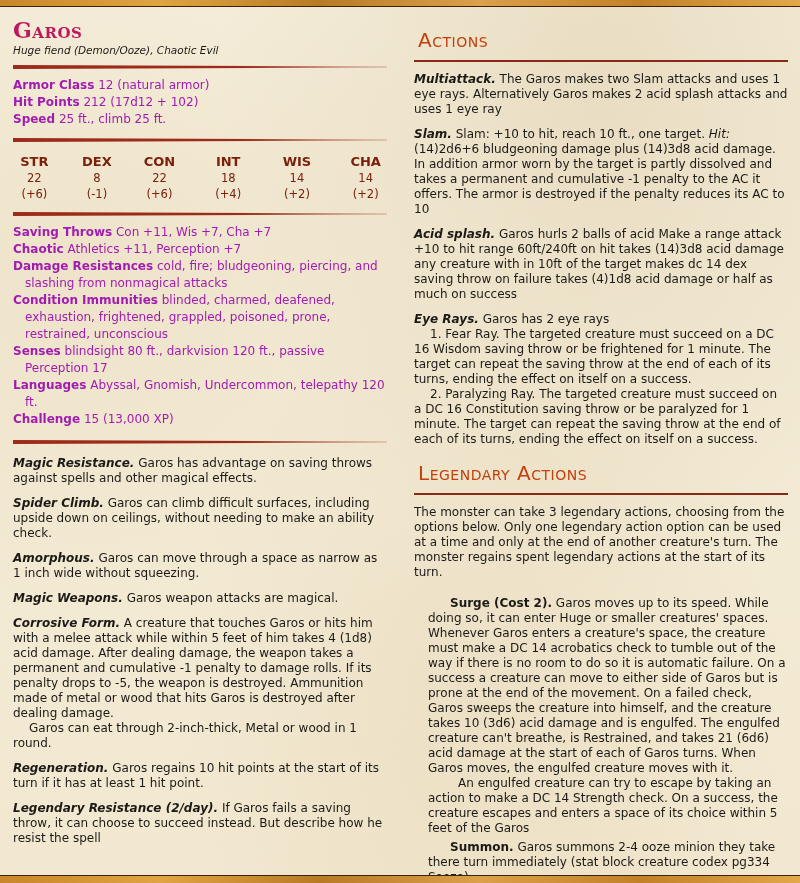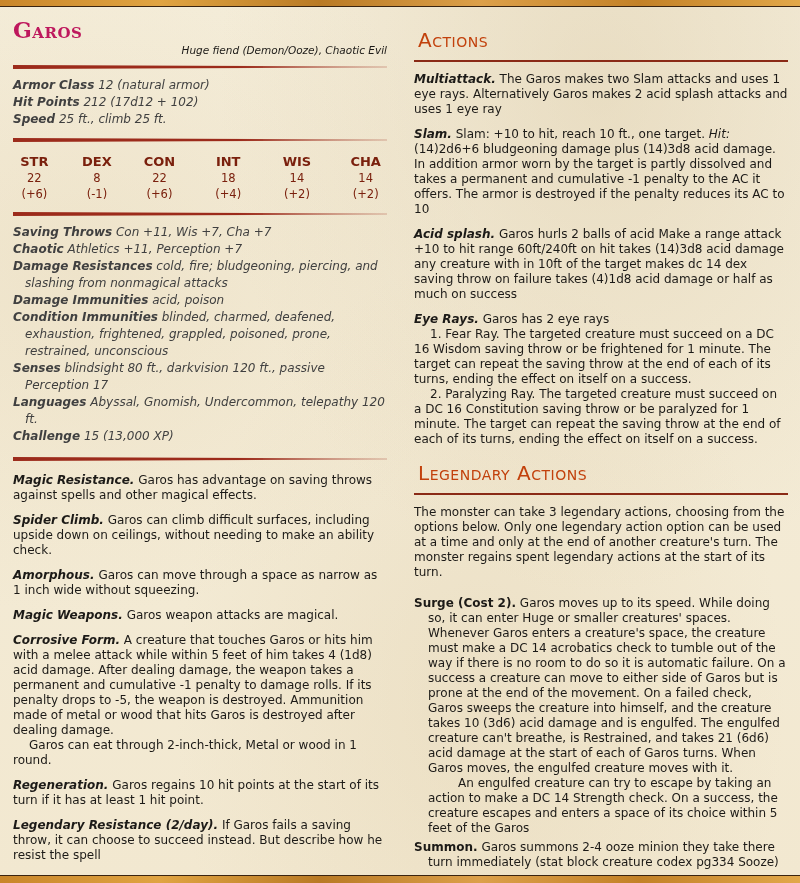--- a/index.html
+++ b/index.html
@@ -24,50 +24,50 @@
 
   .col { position: absolute; top: 6px; }
   .col-left { left: 13px; width: 374px; }
   .col-right { left: 414px; width: 374px; }
 
   .name {
     font-family: "DejaVu Serif", serif; font-weight: bold;
     color: #be185d; font-size: 22px; font-variant: small-caps;
     margin-top: 12px; line-height: 24px; letter-spacing: 0.5px;
   }
-  .subtitle { font-style: italic; font-size: 10.5px; margin-top: 1px; line-height: 14px; text-align: right; }
+  .subtitle { font-style: italic; font-size: 10.5px; margin-top: 1px; line-height: 14px; }
 
   .taper {
     height: 4px; margin: 8px 0 8px 0;
     background: linear-gradient(90deg, #9c2b1b 0%, #9c2b1b 60%, rgba(156,43,27,0.35) 100%);
     clip-path: polygon(0 0, 100% 40%, 100% 60%, 0 100%);
   }
 
-  .prop { color: #404040; font-size: 12px; line-height: 17px; font-style: italic; }
+  .prop { color: #a21caf; font-size: 12px; line-height: 17px; }
   .prop b { font-weight: bold; }
   .prop.hang { padding-left: 12px; text-indent: -12px; }
 
   .abilities { display: flex; justify-content: space-around; text-align: center; color: #7a200d; padding: 4px 0 2px 0; gap: 26px; }
   .ability .lbl { font-weight: bold; font-size: 13px; line-height: 16px; }
   .ability .val { font-size: 11.5px; line-height: 16px; }
 
   .trait { font-size: 12px; line-height: 15px; margin-bottom: 10px; }
   .trait .tname { font-weight: bold; font-style: italic; }
   .trait .indent { display: block; text-indent: 16px; }
   .trait .hit { font-style: italic; }
 
   .section-title {
     font-family: "DejaVu Sans", sans-serif; color: #c2410c;
     font-variant: small-caps; font-size: 20px; line-height: 24px;
     margin-top: 22px; padding-left: 4px; letter-spacing: 0.5px;
   }
   .section-rule { height: 2px; background: #8a2a16; margin: 8px 0 10px 0; }
 
   .leg { font-size: 12px; line-height: 15px; margin-bottom: 4px; padding-left: 14px; text-indent: -14px; }
-  .leg .tname { font-weight: bold; }
+  .leg .tname { font-weight: bold; margin-left: 36px; }
   .leg .indent { display: block; text-indent: 30px; }
 </style>
 </head>
 <body>
 
 <div class="border-bar border-top"></div>
 
 <div class="col col-left">
   <div class="name">Garos</div>
   <div class="subtitle">Huge fiend (Demon/Ooze), Chaotic Evil</div>
@@ -102,21 +102,20 @@
     <div class="ability">
         <div class="lbl">CHA</div>
         <div class="val">14 (+2)</div>
       </div>
   </div>
   <div class="taper"></div>
 
   <div class="prop hang"><b>Saving Throws</b> <span>Con +11, Wis +7, Cha +7</span></div>
   <div class="prop hang"><b>Chaotic</b> <span>Athletics +11, Perception +7</span></div>
   <div class="prop hang"><b>Damage Resistances</b> <span>cold, fire; bludgeoning, piercing, and slashing from nonmagical attacks</span></div>
-  <div class="prop hang"><b>Damage Immunities</b> <span>acid, poison</span></div>
   <div class="prop hang"><b>Condition Immunities</b> <span>blinded, charmed, deafened, exhaustion, frightened, grappled, poisoned, prone, restrained, unconscious</span></div>
   <div class="prop hang"><b>Senses</b> <span>blindsight 80 ft., darkvision 120 ft., passive Perception 17</span></div>
   <div class="prop hang"><b>Languages</b> <span>Abyssal, Gnomish, Undercommon, telepathy 120 ft.</span></div>
   <div class="prop hang"><b>Challenge</b> <span>15 (13,000 XP)</span></div>
 
   <div class="taper" style="margin-top:12px;margin-bottom:12px"></div>
 
   <div class="trait"><span class="tname">Magic Resistance.</span> <span>Garos has advantage on saving throws against spells and other magical effects.</span></div>
   <div class="trait"><span class="tname">Spider Climb.</span> <span>Garos can climb difficult surfaces, including upside down on ceilings, without needing to make an ability check.</span></div>
   <div class="trait"><span class="tname">Amorphous.</span> <span>Garos can move through a space as narrow as 1 inch wide without squeezing.</span></div>

